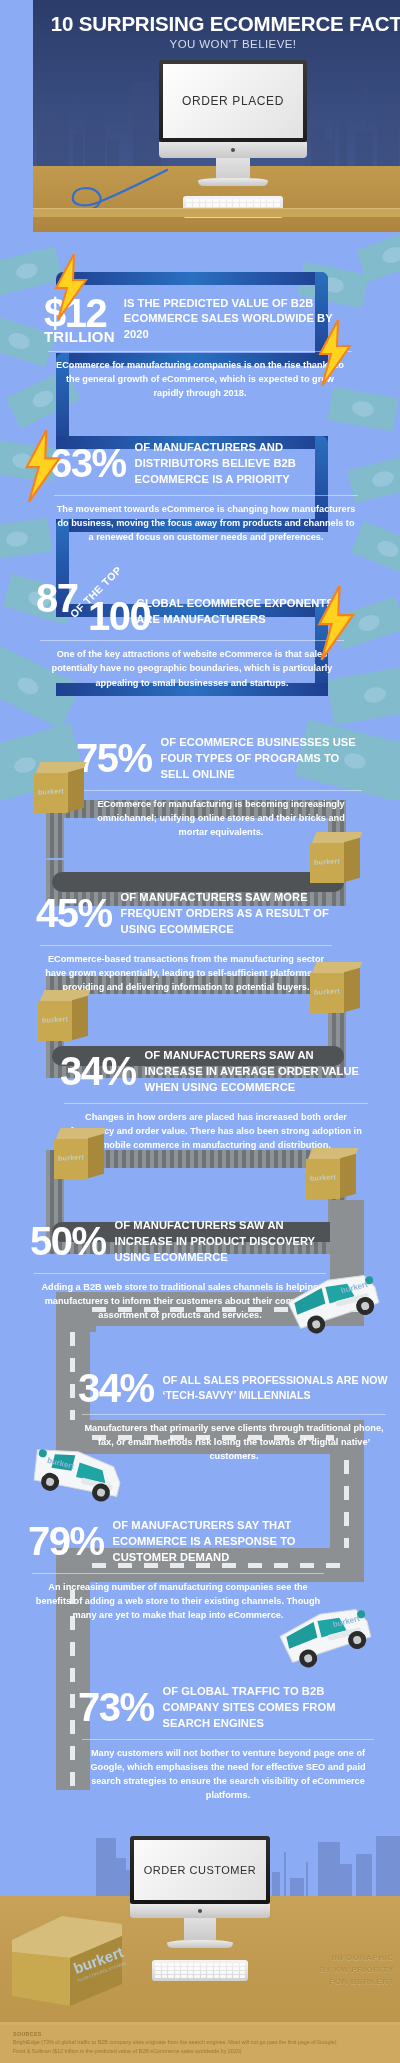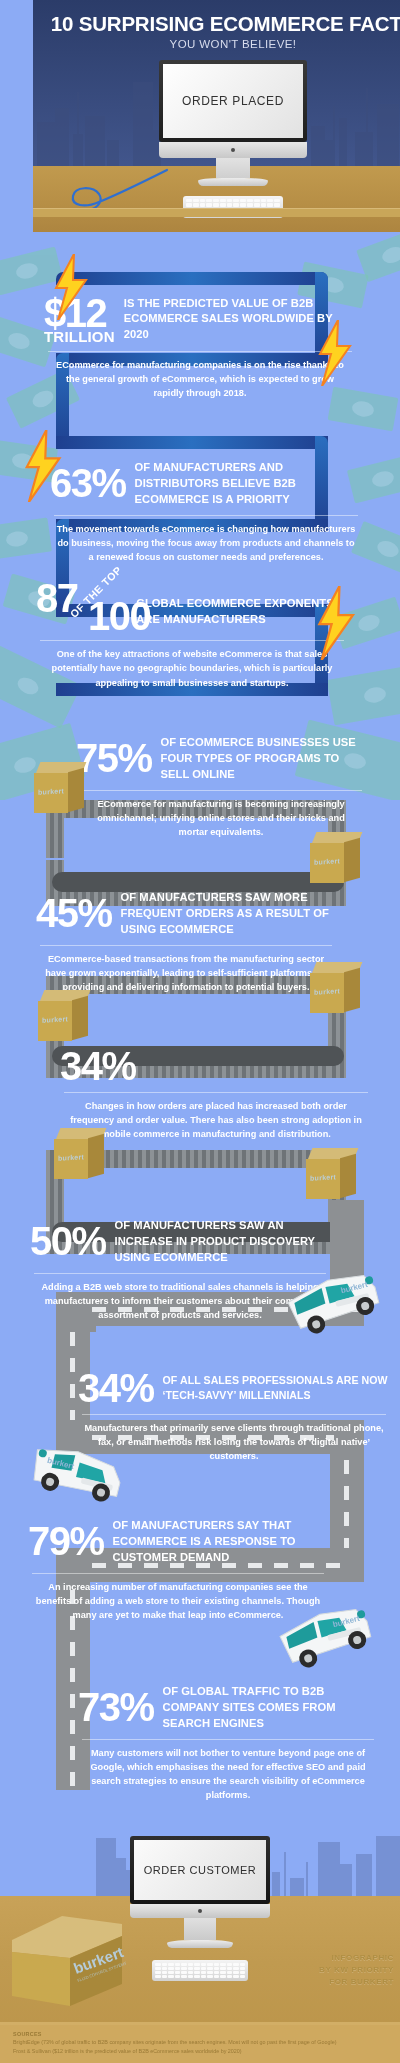--- a/index.html
+++ b/index.html
@@ -405,21 +405,21 @@
       <div class="trillion-wrap">
         <div class="fact-big">$12</div>
         <div class="trillion-word">TRILLION</div>
       </div>
       <div class="fact-head">IS THE PREDICTED VALUE OF B2B ECOMMERCE SALES WORLDWIDE BY 2020</div>
     </div>
     <div class="fact-rule"></div>
     <div class="fact-body">ECommerce for manufacturing companies is on the rise thanks to the general growth of eCommerce, which is expected to grow rapidly through 2018.</div>
   </div>
 
-  <div class="fact" style="left:50px; top:460px;">
+  <div class="fact" style="left:50px; top:440px;">
     <div class="fact-top">
       <div class="fact-big">63%</div>
       <div class="fact-head">OF MANUFACTURERS AND DISTRIBUTORS BELIEVE B2B ECOMMERCE IS A PRIORITY</div>
     </div>
     <div class="fact-rule"></div>
     <div class="fact-body">The movement towards eCommerce is changing how manufacturers do business, moving the focus away from products and channels to a renewed focus on customer needs and preferences.</div>
   </div>
 
   <div class="fact" style="left:36px; top:578px;">
     <div class="fact-top">
@@ -511,20 +511,21 @@
       <div class="fact-big">45%</div>
       <div class="fact-head">OF MANUFACTURERS SAW MORE FREQUENT ORDERS AS A RESULT OF USING ECOMMERCE</div>
     </div>
     <div class="fact-rule"></div>
     <div class="fact-body">ECommerce-based transactions from the manufacturing sector have grown exponentially, leading to self-sufficient platforms for providing and delivering information to potential buyers.</div>
   </div>
 
   <div class="fact" style="left:60px; top:1048px; width:312px;">
     <div class="fact-top">
       <div class="fact-big">34%</div>
+      <div class="fact-head">OF MANUFACTURERS SAW AN INCREASE IN AVERAGE ORDER VALUE WHEN USING ECOMMERCE</div>
     </div>
     <div class="fact-rule"></div>
     <div class="fact-body">Changes in how orders are placed has increased both order frequency and order value. There has also been strong adoption in mobile commerce in manufacturing and distribution.</div>
   </div>
 
   <div>
     <div class="road" style="left:330px; top:1200px; width:34px; height:120px;"></div>
     <div class="road" style="left:56px;  top:1292px; width:308px; height:34px; border-radius:0 0 0 0;"></div>
     <div class="road" style="left:56px;  top:1292px; width:34px;  height:140px; border-radius:18px 0 0 0;"></div>
     <div class="road" style="left:56px;  top:1292px; width:40px;  height:40px; border-radius:20px 0 0 0;"></div>

